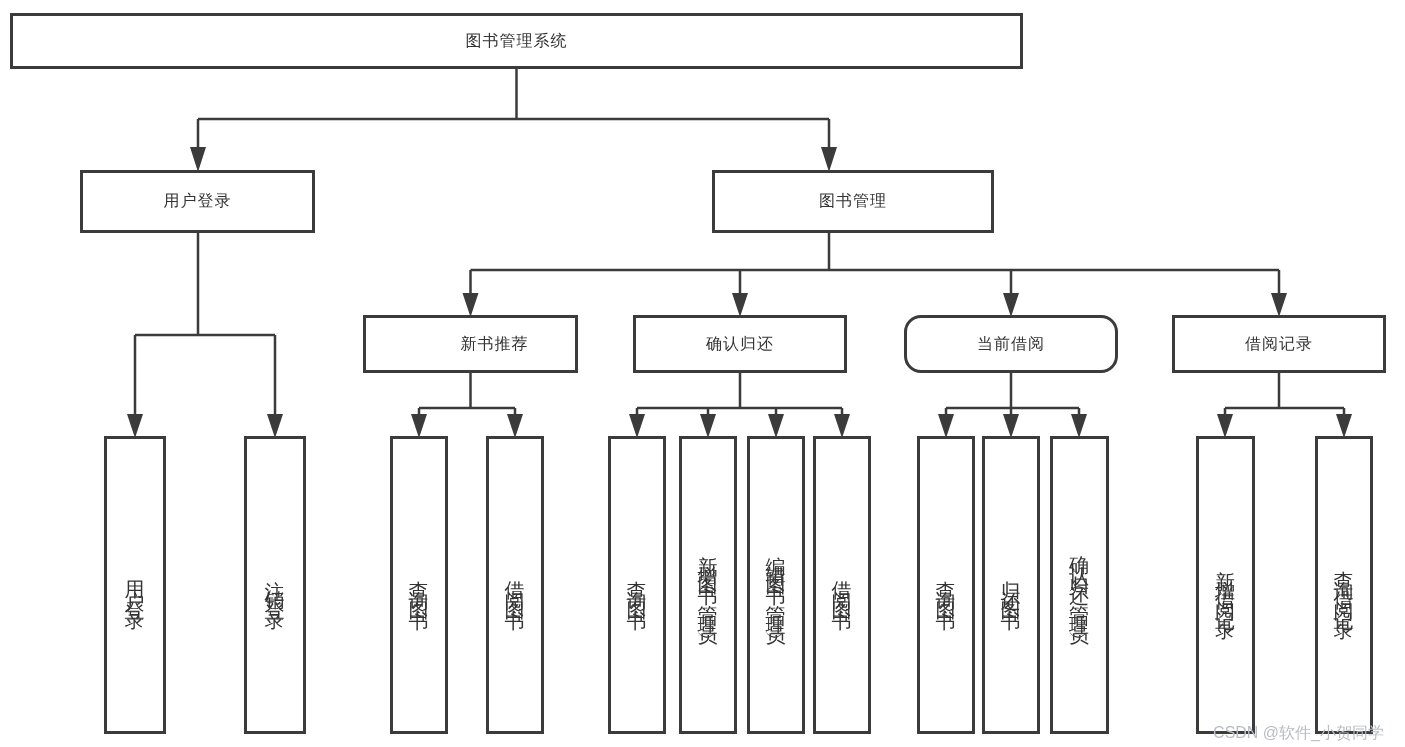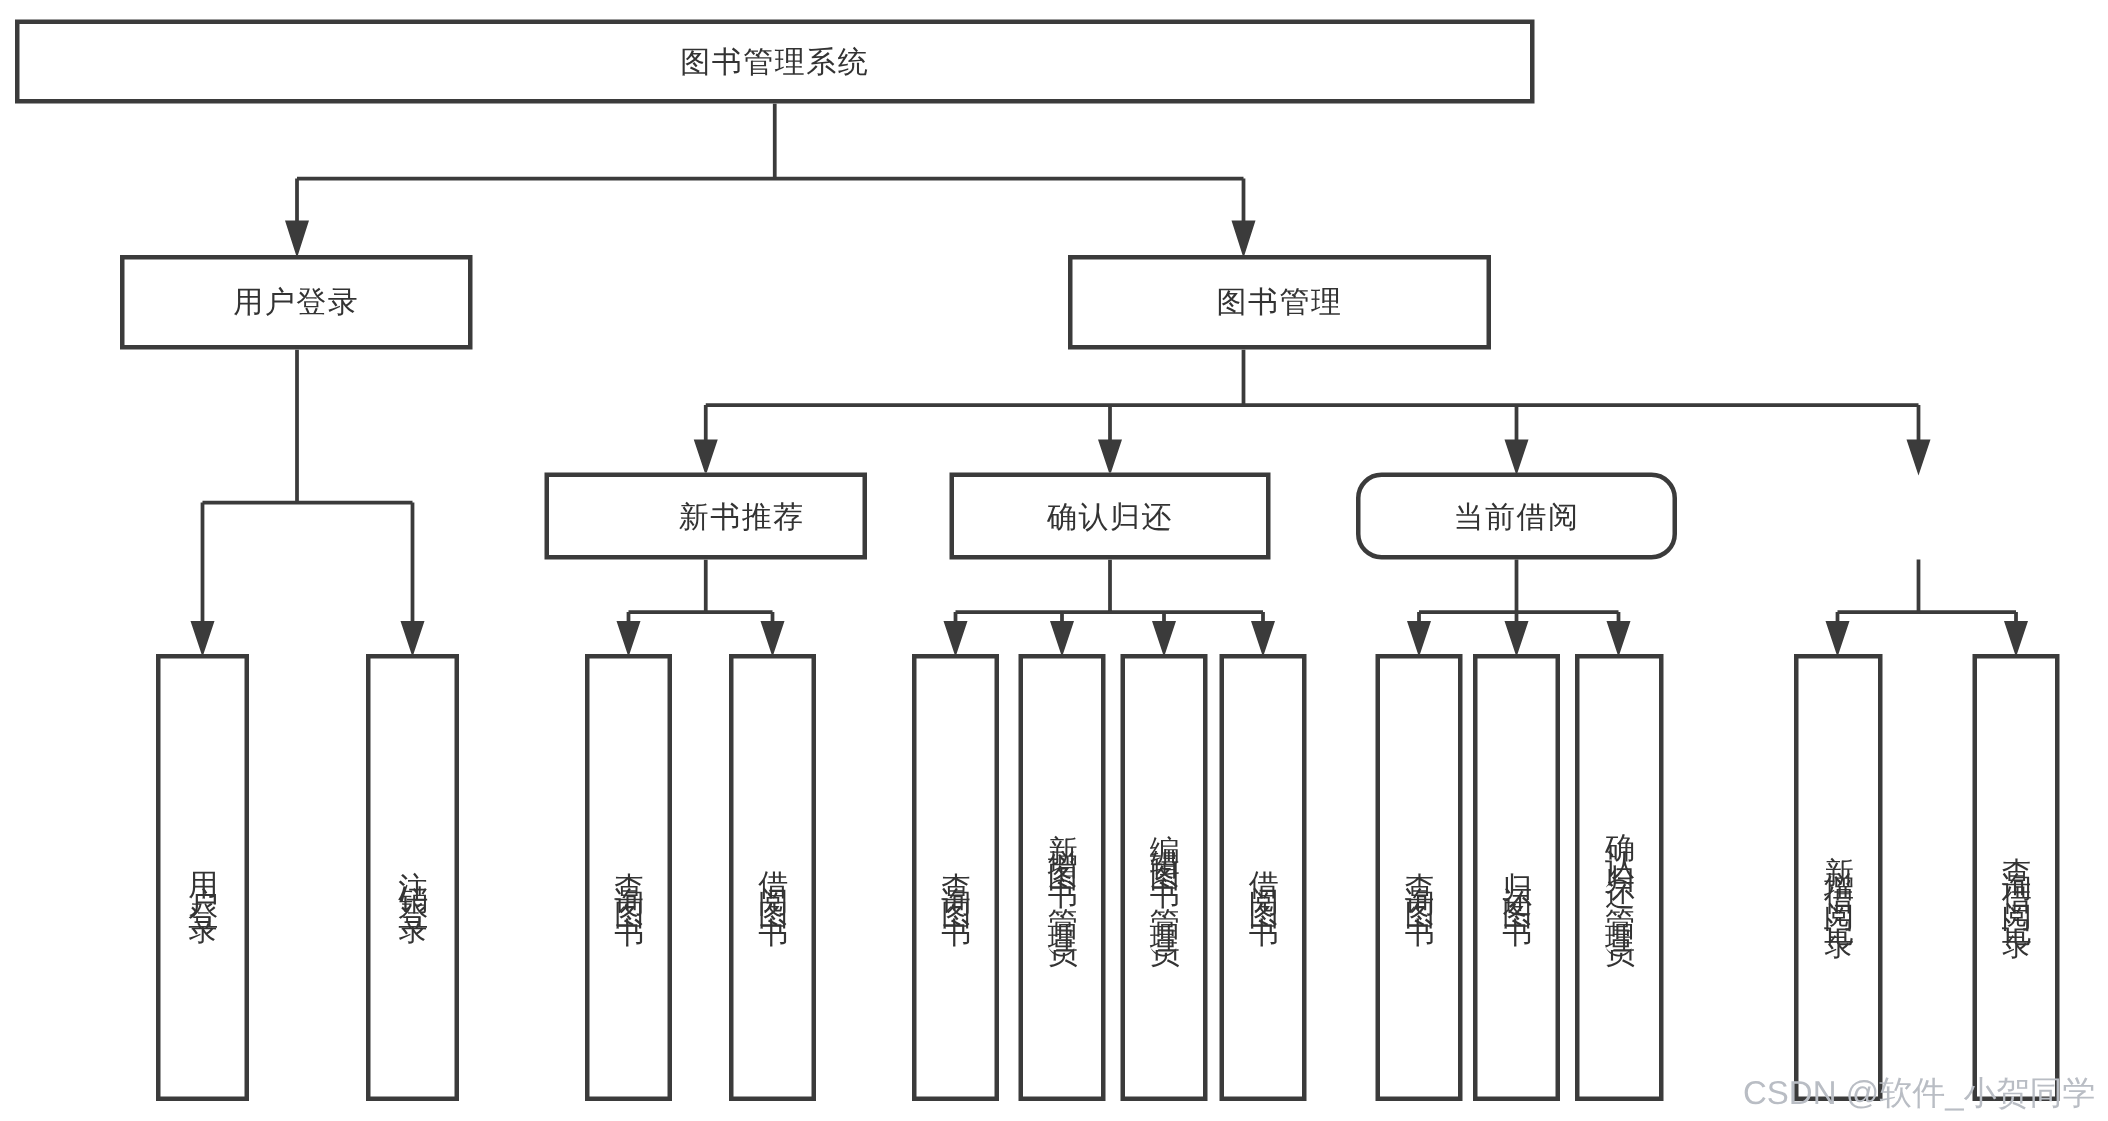--- a/index.html
+++ b/index.html
@@ -14,36 +14,36 @@
   .node {
     position:absolute;
     box-sizing:border-box;
     background:#ffffff;
     border:3px solid #3b3b3b;
     display:flex; align-items:center; justify-content:center;
     z-index:2;
     color:#333333;
   }
   .hnode span {
-    font-size:20px;
+    font-size:16px;
     letter-spacing:1px;
     white-space:nowrap;
   }
   .vnode span {
     writing-mode:vertical-lr;
     text-orientation:mixed;
     font-size:20px;
     letter-spacing:10px;
     line-height:1;
     white-space:nowrap;
   }
   .watermark {
     position:absolute;
-    right:8px; bottom:3px;
-    font-size:22px;
+    right:21px; bottom:3px;
+    font-size:16px;
     color:#b9bdc4;
     z-index:5;
     white-space:nowrap;
   }
 </style>
 </head>
 <body>
 
 <div class="canvas">
 
@@ -98,20 +98,23 @@
 
   <div class="node hnode" style="left:363px;top:315px;width:215px;height:58px;padding-left:48px;">
     <span>新书推荐</span>
   </div>
   <div class="node hnode" style="left:633px;top:315px;width:214px;height:58px;">
     <span>确认归还</span>
   </div>
   <div class="node hnode" style="left:904px;top:315px;width:214px;height:58px;border-radius:17px;">
     <span>当前借阅</span>
   </div>
+  <div class="node hnode" style="left:1172px;top:315px;width:214px;height:58px;">
+    <span>借阅记录</span>
+  </div>
 
   <div class="node vnode" style="left:104px;top:436px;width:62px;height:298px;">
     <span>用户登录</span>
   </div>
   <div class="node vnode" style="left:244px;top:436px;width:62px;height:298px;">
     <span>注销登录</span>
   </div>
 
   <div class="node vnode" style="left:390px;top:436px;width:58px;height:298px;">
     <span>查询图书</span>

